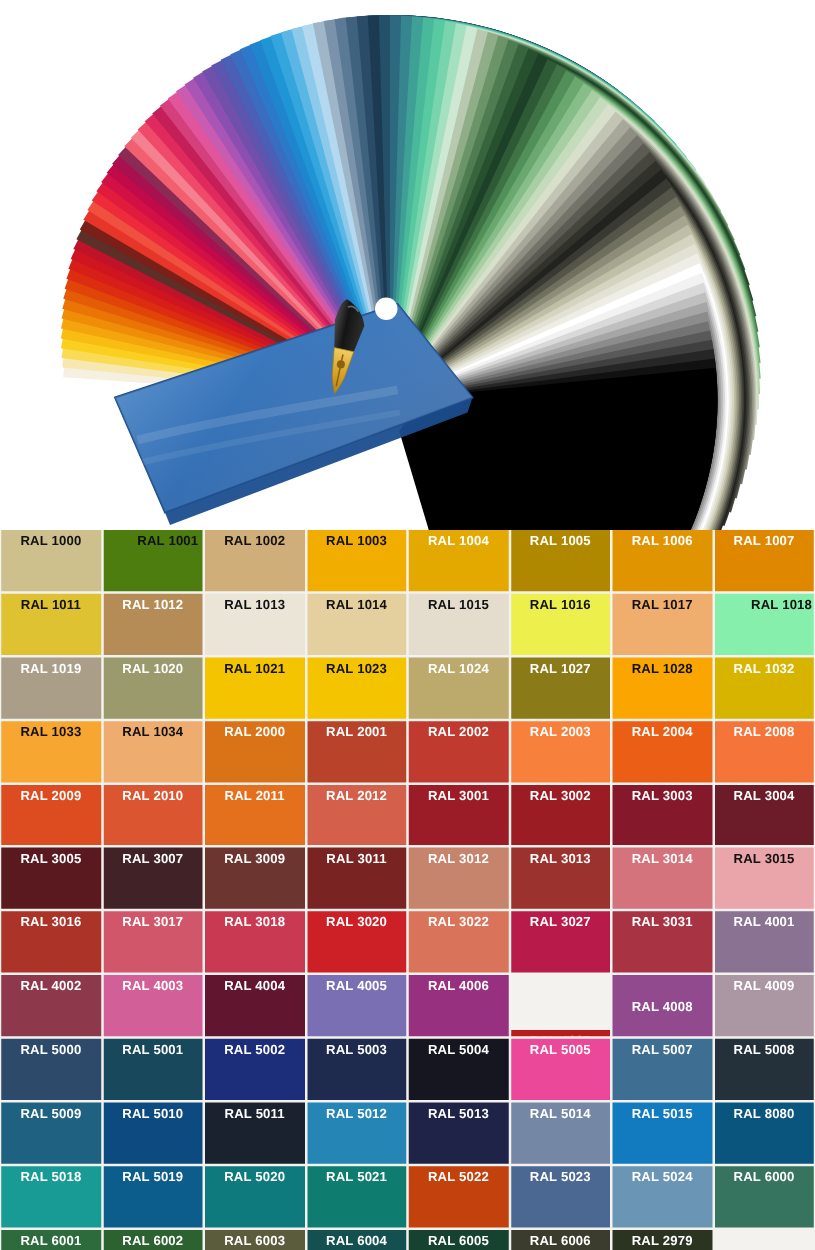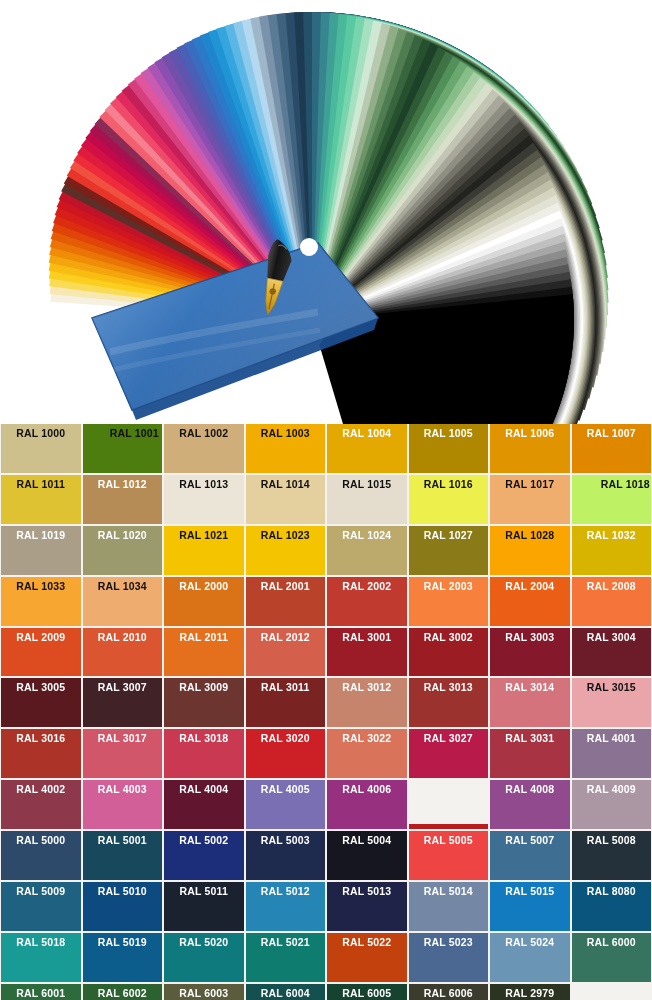--- a/index.html
+++ b/index.html
@@ -257,21 +257,21 @@
       </div>
       <div class="swatch" style="background: rgb(228, 220, 204);">
         <span class="swatch-label dark-text">RAL 1015</span>
       </div>
       <div class="swatch" style="background: rgb(237, 240, 76);">
         <span class="swatch-label dark-text">RAL 1016</span>
       </div>
       <div class="swatch" style="background: rgb(240, 174, 110);">
         <span class="swatch-label dark-text">RAL 1017</span>
       </div>
-      <div class="swatch" style="background: #bef264; padding-left: 28px;">
+      <div class="swatch" style="background: #86efac; padding-left: 28px;">
         <span class="swatch-label dark-text">RAL 1018</span>
       </div>
       <div class="swatch" style="background: rgb(171, 158, 136);">
         <span class="swatch-label light-text">RAL 1019</span>
       </div>
       <div class="swatch" style="background: rgb(155, 154, 108);">
         <span class="swatch-label light-text">RAL 1020</span>
       </div>
       <div class="swatch" style="background: rgb(244, 196, 0);">
         <span class="swatch-label dark-text">RAL 1021</span>
@@ -398,42 +398,42 @@
       </div>
       <div class="swatch" style="background: rgb(122, 111, 178);">
         <span class="swatch-label light-text">RAL 4005</span>
       </div>
       <div class="swatch" style="background: rgb(150, 48, 127);">
         <span class="swatch-label light-text">RAL 4006</span>
       </div>
       <div class="swatch" style="background: #b91c1c; margin-top: 44px;">
         <span class="swatch-label light-text">RAL 4007</span>
       </div>
-      <div class="swatch" style="background: rgb(146, 74, 142);">
+      <div class="swatch" style="background: rgb(146, 74, 142); align-items: center;">
         <span class="swatch-label light-text">RAL 4008</span>
       </div>
       <div class="swatch" style="background: rgb(171, 150, 163);">
         <span class="swatch-label light-text">RAL 4009</span>
       </div>
       <div class="swatch" style="background: rgb(45, 74, 107);">
         <span class="swatch-label light-text">RAL 5000</span>
       </div>
       <div class="swatch" style="background: rgb(23, 72, 92);">
         <span class="swatch-label light-text">RAL 5001</span>
       </div>
       <div class="swatch" style="background: rgb(28, 45, 122);">
         <span class="swatch-label light-text">RAL 5002</span>
       </div>
       <div class="swatch" style="background: rgb(31, 42, 79);">
         <span class="swatch-label light-text">RAL 5003</span>
       </div>
       <div class="swatch" style="background: rgb(22, 22, 33);">
         <span class="swatch-label light-text">RAL 5004</span>
       </div>
-      <div class="swatch" style="background: #ef4444;">
+      <div class="swatch" style="background: #ec4899;">
         <span class="swatch-label light-text">RAL 5005</span>
       </div>
       <div class="swatch" style="background: rgb(63, 110, 147);">
         <span class="swatch-label light-text">RAL 5007</span>
       </div>
       <div class="swatch" style="background: rgb(36, 48, 58);">
         <span class="swatch-label light-text">RAL 5008</span>
       </div>
       <div class="swatch" style="background: rgb(31, 97, 129);">
         <span class="swatch-label light-text">RAL 5009</span>

